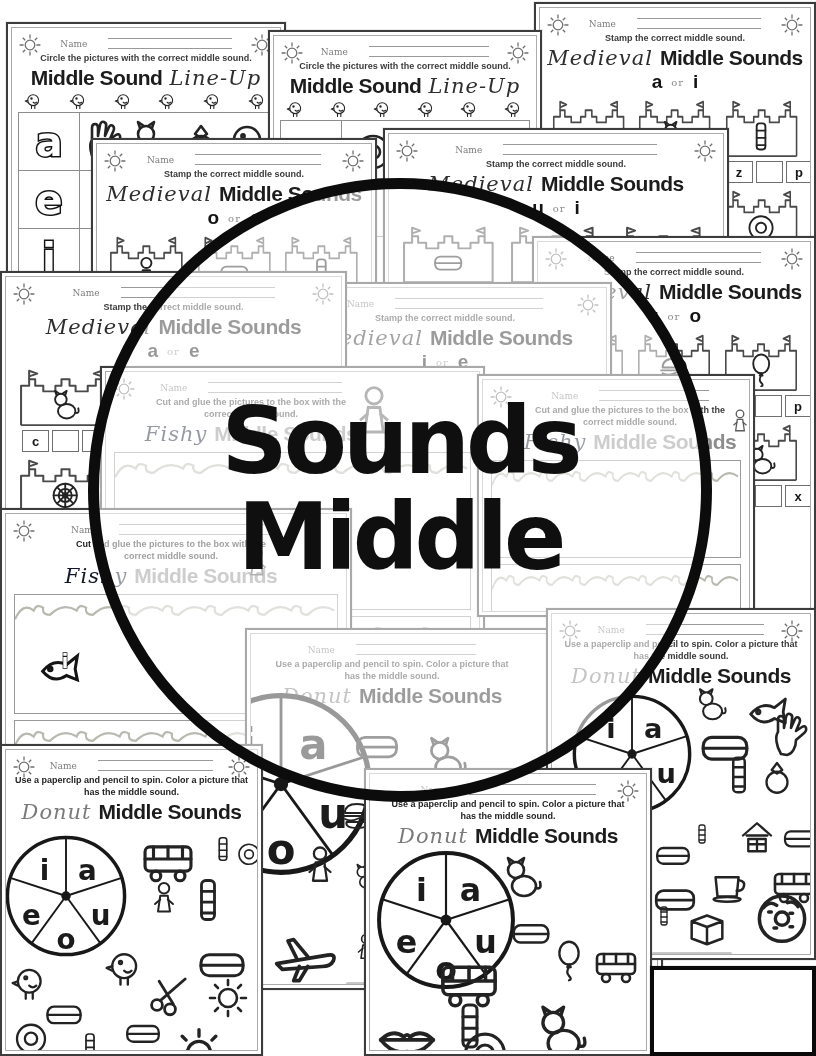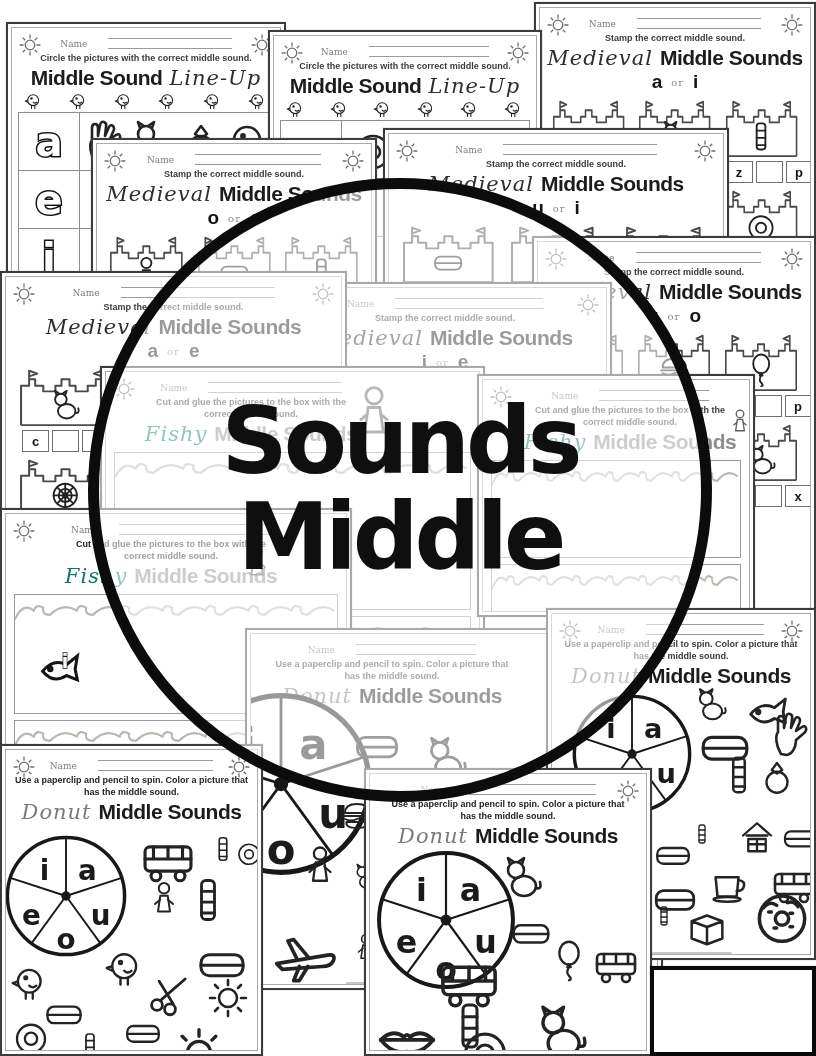--- a/index.html
+++ b/index.html
@@ -12,21 +12,21 @@
   
   .sun{position:absolute;width:24px;height:24px;top:5px;}
   .sun.tl{left:6px;} .sun.tr{right:6px;}
   .name-row{display:flex;justify-content:center;align-items:flex-end;gap:21px;margin-top:7px;height:14px;}
   .name-label{font-size:9px;color:#7d7d7d;font-family:"DejaVu Serif",serif;}
   .name-line{width:46%;height:9px;border-top:1.2px solid #9a9a9a;border-bottom:1.2px solid #9a9a9a;}
   .instr{font-size:9px;font-weight:bold;text-align:center;color:#3b3b3b;margin-top:3px;line-height:1.35;}
   .title-row{display:flex;justify-content:center;align-items:baseline;gap:7px;margin-top:2px;}
   .script{font-family:"DejaVu Serif",serif;font-style:italic;font-size:21px;color:#2e2e2e;letter-spacing:1px;}
   .main{font-size:21px;font-weight:800;letter-spacing:-0.5px;color:#1c1c1c;}
-  .fishy .script{color:#0f766e;} .fishy .main{color:#8d8d8d;}
+  .fishy .script{color:#0f172a;} .fishy .main{color:#8d8d8d;}
   .donut-h .script{color:#7a7a7a;}
   .vowel-row{display:flex;justify-content:center;align-items:center;gap:9px;margin-top:1px;}
   .vowel-row b{font-size:19px;font-weight:800;color:#141414;}
   .vowel-row .or{font-size:10px;color:#8a8a8a;letter-spacing:1px;font-family:"DejaVu Serif",serif;}
   
   .mini-row{display:flex;justify-content:space-between;padding:1px 12px;height:20px;}
   .mini-row .doodle{width:20px;height:20px;}
   .lu-rows{margin:0 6px;border:1.5px solid #8d8d8d;border-bottom:none;}
   .lu-row{display:flex;height:57px;border-bottom:1.5px solid #8d8d8d;align-items:center;}
   .lu-letter{width:60px;min-width:60px;height:100%;border-right:1.5px solid #8d8d8d;

